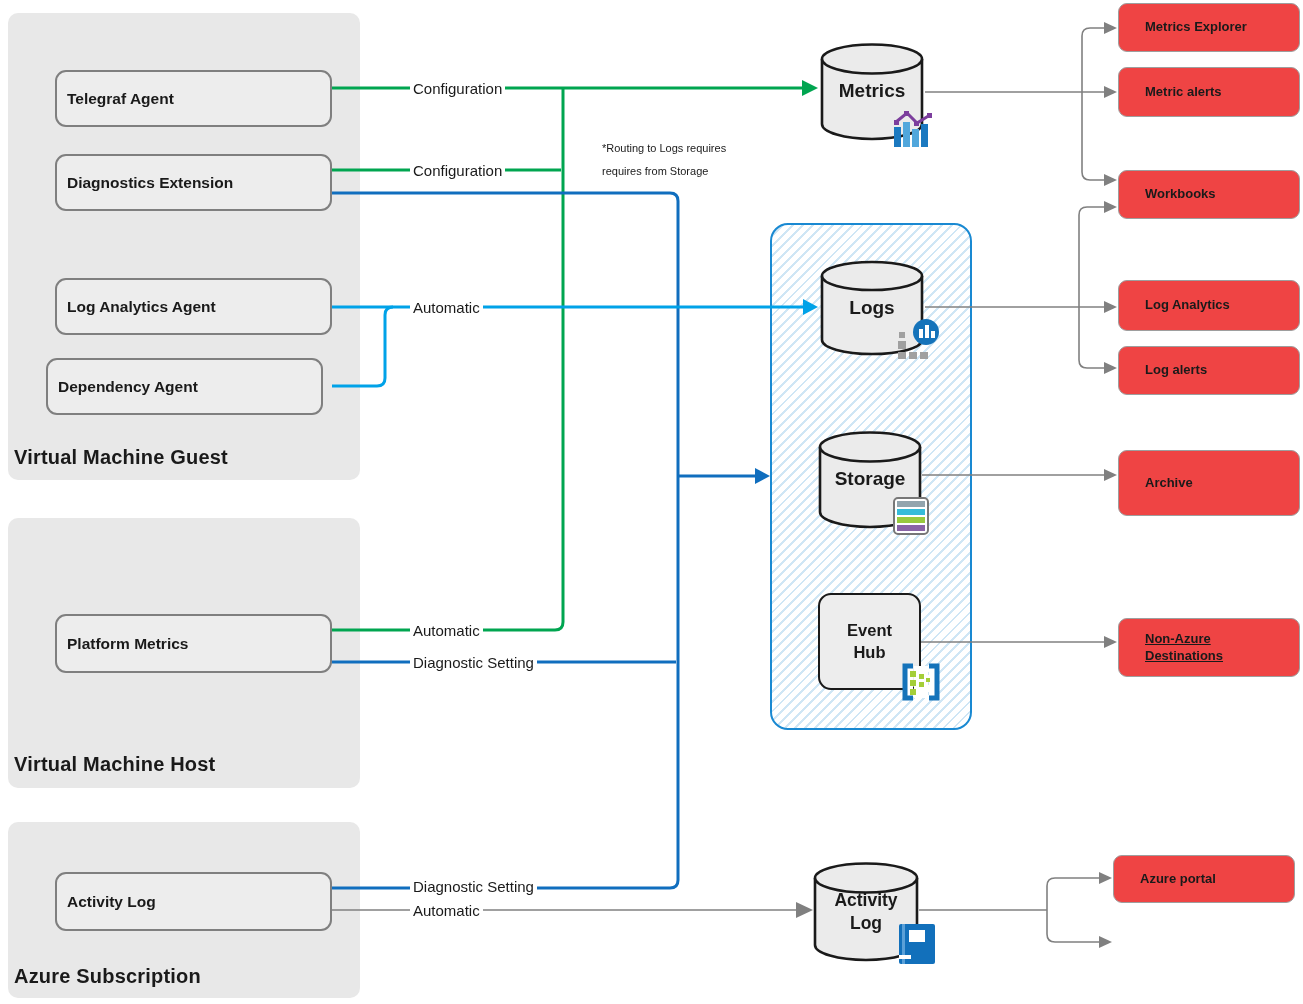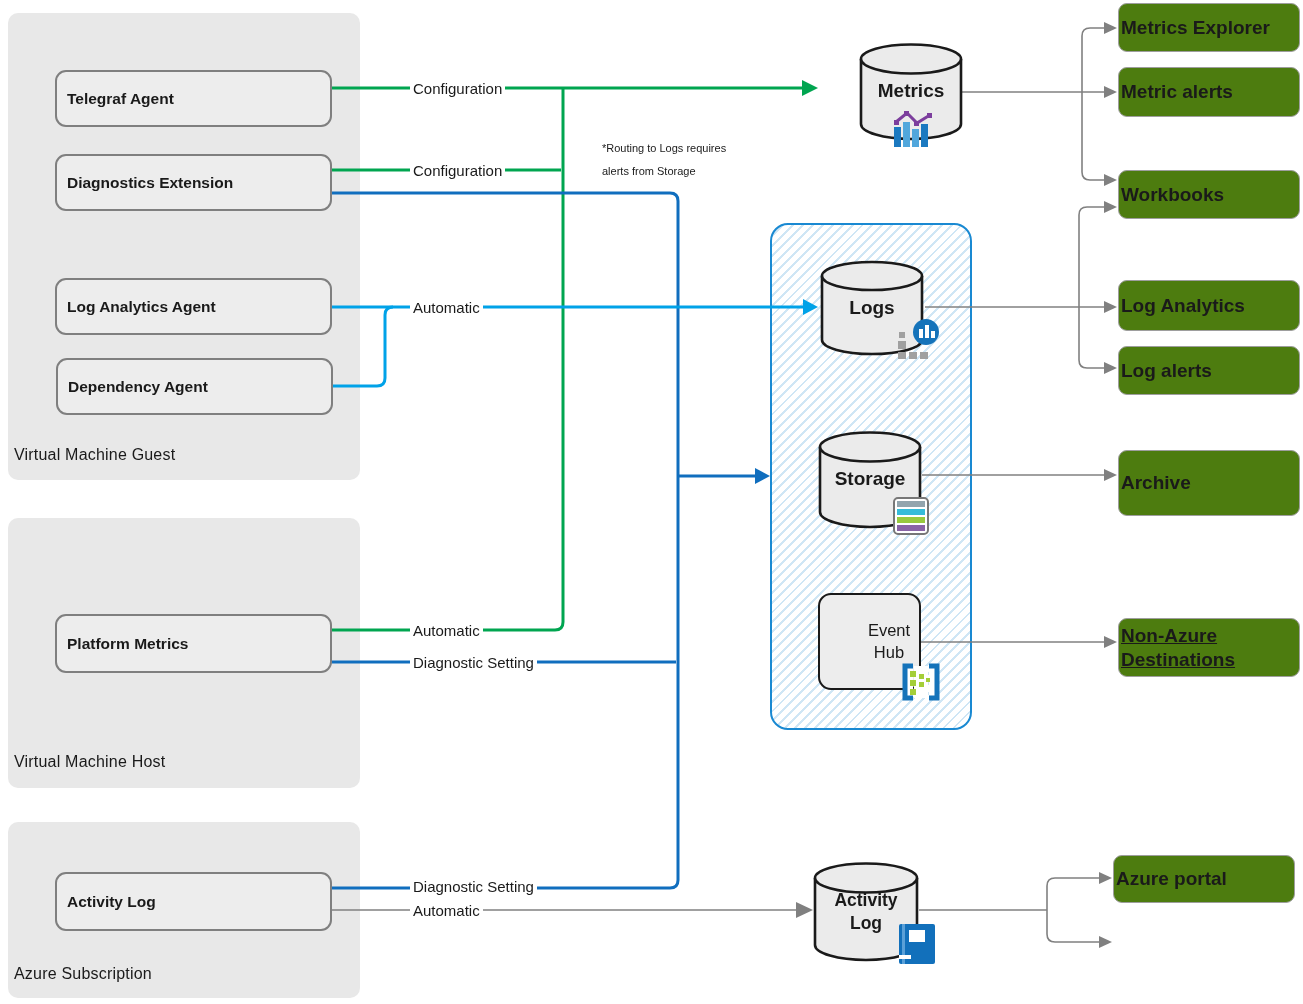--- a/index.html
+++ b/index.html
@@ -2,51 +2,51 @@
 <html style="--green: #00A550; --light_blue: #00A2E8; --dark_blue: #106EBE; --connector_gray: #808080; --panel_bg: #E8E8E8; --node_fill: #EDEDED; --node_border: #7F7F7F; --cylinder_fill: #EBEBEB; --cylinder_stroke: #1A1A1A; --dest_border: #9E9E9E; --hatch_border: #1989D2; --hatch_stripe: #CFE6F5; --text: #1A1A1A;"><head>
 <meta charset="utf-8">
 <style>
   html,body{margin:0;padding:0;background:#fff;}
   #stage{
     position:relative;width:1303px;height:1004px;background:#fff;overflow:hidden;
     font-family:"Liberation Sans", sans-serif;color:var(--text,#1a1a1a);
   }
   
   .panel{position:absolute;background:var(--panel_bg,#E8E8E8);border-radius:10px;}
-  .panel-title{position:absolute;font-size:16px;font-weight:400;letter-spacing:.2px;}
+  .panel-title{position:absolute;font-size:20px;font-weight:700;letter-spacing:.2px;}
   
   .agent{
     position:absolute;width:277px;height:57px;box-sizing:border-box;
     background:var(--node_fill,#EDEDED);border:2.5px solid var(--node_border,#7F7F7F);
     border-radius:11px;display:flex;align-items:center;padding-left:10px;
     font-size:15.5px;font-weight:600;
   }
   
   .dest{
-    position:absolute;left:1118px;width:182px;box-sizing:border-box;background:#4d7c0f;
+    position:absolute;left:1118px;width:182px;box-sizing:border-box;background:#ef4444;
     border:1.6px solid var(--dest_border,#9E9E9E);border-radius:9px;
-    display:flex;align-items:center;padding:0 2px;font-size:19px;font-weight:600;line-height:1.25;
+    display:flex;align-items:center;padding:0 26px;font-size:13px;font-weight:600;line-height:1.25;
   }
   
   .hatchbox{
     position:absolute;left:770px;top:223px;width:202px;height:507px;box-sizing:border-box;
     border:2.5px solid var(--hatch_border,#1989D2);border-radius:18px;
     background:repeating-linear-gradient(135deg,var(--hatch_stripe,#CFE6F5) 0 2px,rgba(255,255,255,0) 2px 7px),#fff;
   }
   
   .cyl{position:absolute;}
   .cyl svg{position:absolute;left:0;top:0;}
   .cyl-label{position:absolute;left:0;right:0;top:38%;text-align:center;font-weight:600;font-size:19px;}
   .cyl-label.two{top:27%;line-height:1.35;font-size:17.5px;}
   
   .squarenode{
     position:absolute;left:818px;top:593px;width:103px;height:97px;box-sizing:border-box;
     background:var(--node_fill,#EDEDED);border:2.5px solid var(--cylinder_stroke,#1A1A1A);border-radius:13px;
-    display:flex;align-items:center;justify-content:flex-end;text-align:center;
-    font-size:16.5px;font-weight:400;line-height:1.3;
+    display:flex;align-items:center;justify-content:center;text-align:center;
+    font-size:16.5px;font-weight:700;line-height:1.3;
   }
   
   #edges{position:absolute;left:0;top:0;}
   .e-green{stroke:var(--green,#00A550);stroke-width:3;fill:none;}
   .a-green{fill:var(--green,#00A550);}
   .e-blue{stroke:var(--dark_blue,#106EBE);stroke-width:3;fill:none;}
   .a-blue{fill:var(--dark_blue,#106EBE);}
   .e-lblue{stroke:var(--light_blue,#00A2E8);stroke-width:3;fill:none;}
   .a-lblue{fill:var(--light_blue,#00A2E8);}
   .e-gray{stroke:var(--connector_gray,#808080);stroke-width:1.6;fill:none;}
@@ -126,21 +126,21 @@
 
   <div class="agent" style="left:55px;top:70px;">
     <span>Telegraf Agent</span>
   </div>
   <div class="agent" style="left:55px;top:154px;">
     <span>Diagnostics Extension</span>
   </div>
   <div class="agent" style="left:55px;top:278px;">
     <span>Log Analytics Agent</span>
   </div>
-  <div class="agent" style="left:56px;top:358px;">
+  <div class="agent" style="left:46px;top:358px;">
     <span>Dependency Agent</span>
   </div>
   <div class="agent" style="left:55px;top:614px;height:59px;">
     <span>Platform Metrics</span>
   </div>
   <div class="agent" style="left:55px;top:872px;height:59px;">
     <span>Activity Log</span>
   </div>
 
   <div class="panel-title" style="left:14px;top:446px;">Virtual Machine Guest</div>
@@ -150,24 +150,24 @@
   <span class="edge-label" style="top:88px;">Configuration</span>
   <span class="edge-label" style="top:170px;">Configuration</span>
   <span class="edge-label" style="top:307px;">Automatic</span>
   <span class="edge-label" style="top:630px;">Automatic</span>
   <span class="edge-label" style="top:662px;">Diagnostic Setting</span>
   <span class="edge-label" style="top:886px;">Diagnostic Setting</span>
   <span class="edge-label" style="top:910px;">Automatic</span>
 
   <div class="note">
     <div>*Routing to Logs requires</div>
-    <div>alerts from Storage</div>
-  </div>
-
-  <div class="cyl" style="left:858px;top:42px;width:106px;height:100px;">
+    <div>requires from Storage</div>
+  </div>
+
+  <div class="cyl" style="left:819px;top:42px;width:106px;height:100px;">
     <svg width="106" height="100" viewBox="0 0 106 100">
       <path d="M3 17 L3 82 A50 15 0 0 0 103 82 L103 17" fill="#EBEBEB" stroke="#1A1A1A" stroke-width="2.6"></path>
       <ellipse cx="53" cy="17" rx="50" ry="14.5" fill="#EBEBEB" stroke="#1A1A1A" stroke-width="2.6"></ellipse>
     </svg>
     <div class="cyl-label">Metrics</div>
   </div>
 
   <div class="cyl" style="left:819px;top:260px;width:106px;height:97px;">
     <svg width="106" height="97" viewBox="0 0 106 97">
       <path d="M3 16 L3 80 A50 14 0 0 0 103 80 L103 16" fill="#EBEBEB" stroke="#1A1A1A" stroke-width="2.6"></path>

